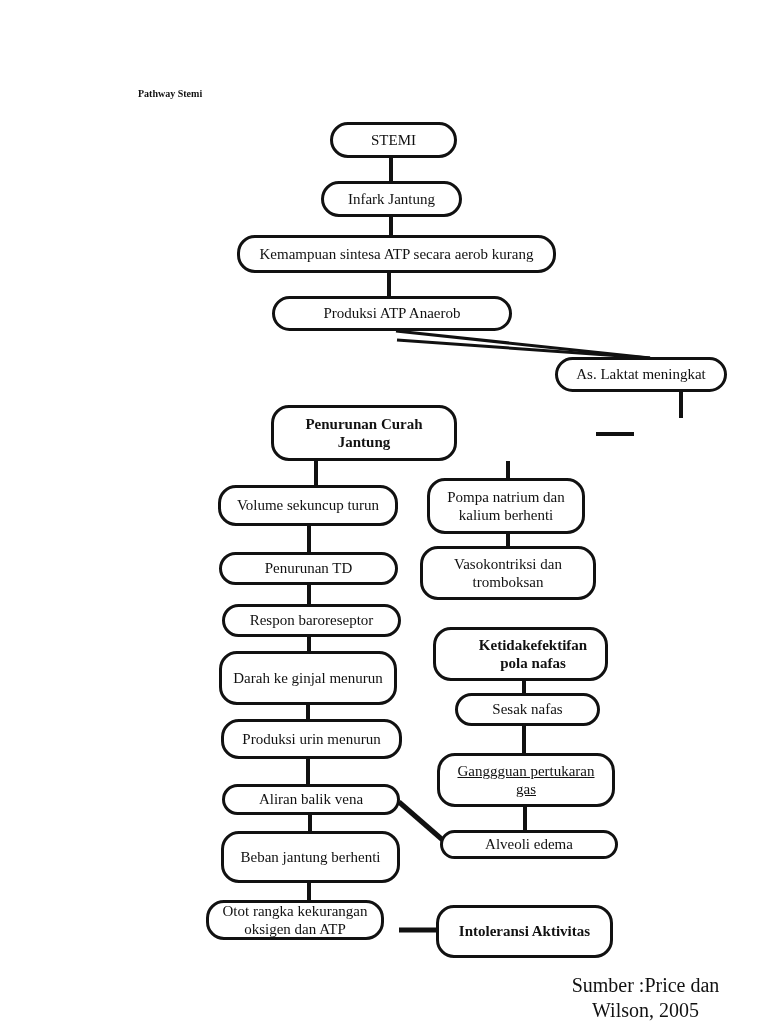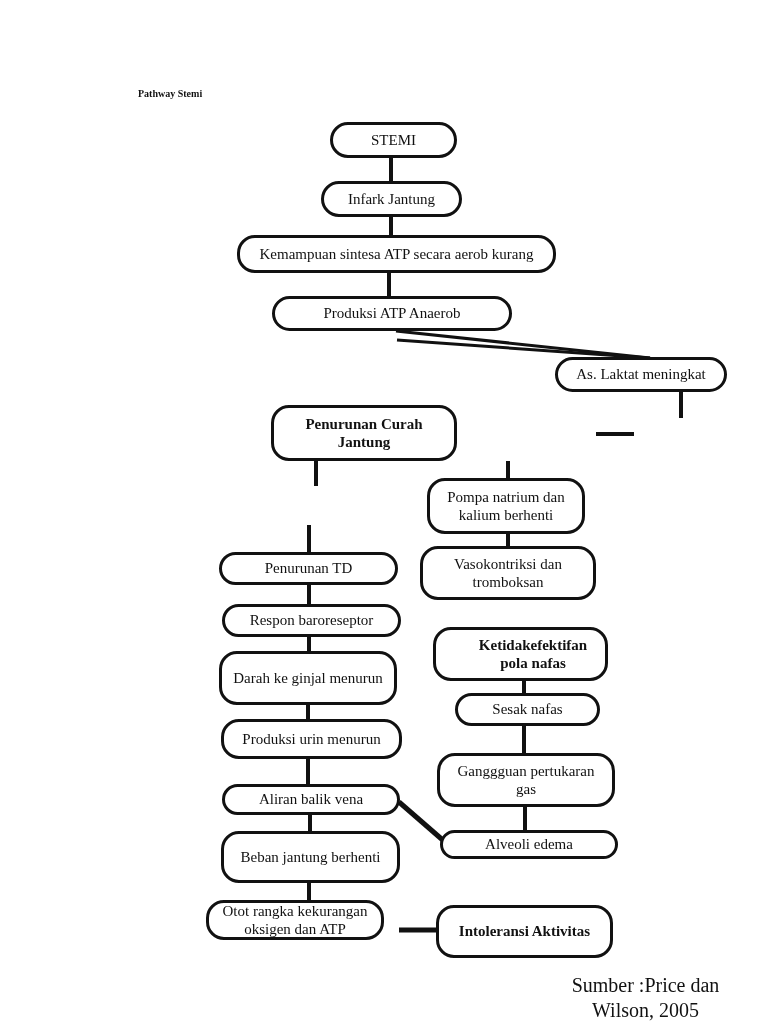--- a/index.html
+++ b/index.html
@@ -63,38 +63,39 @@
   <div class="node" style="left:237px;top:235px;width:319px;height:38px;">Kemampuan sintesa ATP secara aerob kurang</div>
 
   <div class="node" style="left:272px;top:296px;width:240px;height:35px;">Produksi ATP Anaerob</div>
 
   <div class="node" style="left:555px;top:357px;width:172px;height:35px;">As. Laktat meningkat</div>
 
   <div class="node bold" style="left:227px;top:405px;width:186px;height:56px;margin-left:44px;">Penurunan Curah Jantung</div>
 
 
 
+  <div class="node" style="left:218px;top:485px;width:180px;height:41px;">Volume sekuncup turun</div>
 
   <div class="node" style="left:427px;top:478px;width:158px;height:56px;">Pompa natrium dan kalium berhenti</div>
 
   <div class="node" style="left:219px;top:552px;width:179px;height:33px;">Penurunan TD</div>
 
   <div class="node" style="left:420px;top:546px;width:176px;height:54px;">Vasokontriksi dan tromboksan</div>
 
   <div class="node" style="left:222px;top:604px;width:179px;height:33px;">Respon baroreseptor</div>
 
   <div class="node bold" style="left:433px;top:627px;width:175px;height:54px;padding-left:32px;">Ketidakefektifan pola nafas</div>
 
   <div class="node" style="left:219px;top:651px;width:178px;height:54px;">Darah ke ginjal menurun</div>
 
   <div class="node" style="left:455px;top:693px;width:145px;height:33px;">Sesak nafas</div>
 
   <div class="node" style="left:221px;top:719px;width:181px;height:40px;">Produksi urin menurun</div>
 
-  <div class="node" style="left:437px;top:753px;width:178px;height:54px;">Ganggguan pertukaran gas</div>
+  <div class="node" style="left:437px;top:753px;width:178px;height:54px;text-decoration:underline;">Ganggguan pertukaran gas</div>
 
   <div class="node" style="left:222px;top:784px;width:178px;height:31px;">Aliran balik vena</div>
 
   <div class="node" style="left:440px;top:830px;width:178px;height:29px;">Alveoli edema</div>
 
   <div class="node" style="left:221px;top:831px;width:179px;height:52px;">Beban jantung berhenti</div>
 
   <div class="node" style="left:206px;top:900px;width:178px;height:40px;">Otot rangka kekurangan oksigen dan ATP</div>
 
   <div class="node bold" style="left:436px;top:905px;width:177px;height:53px;">Intoleransi Aktivitas</div>

